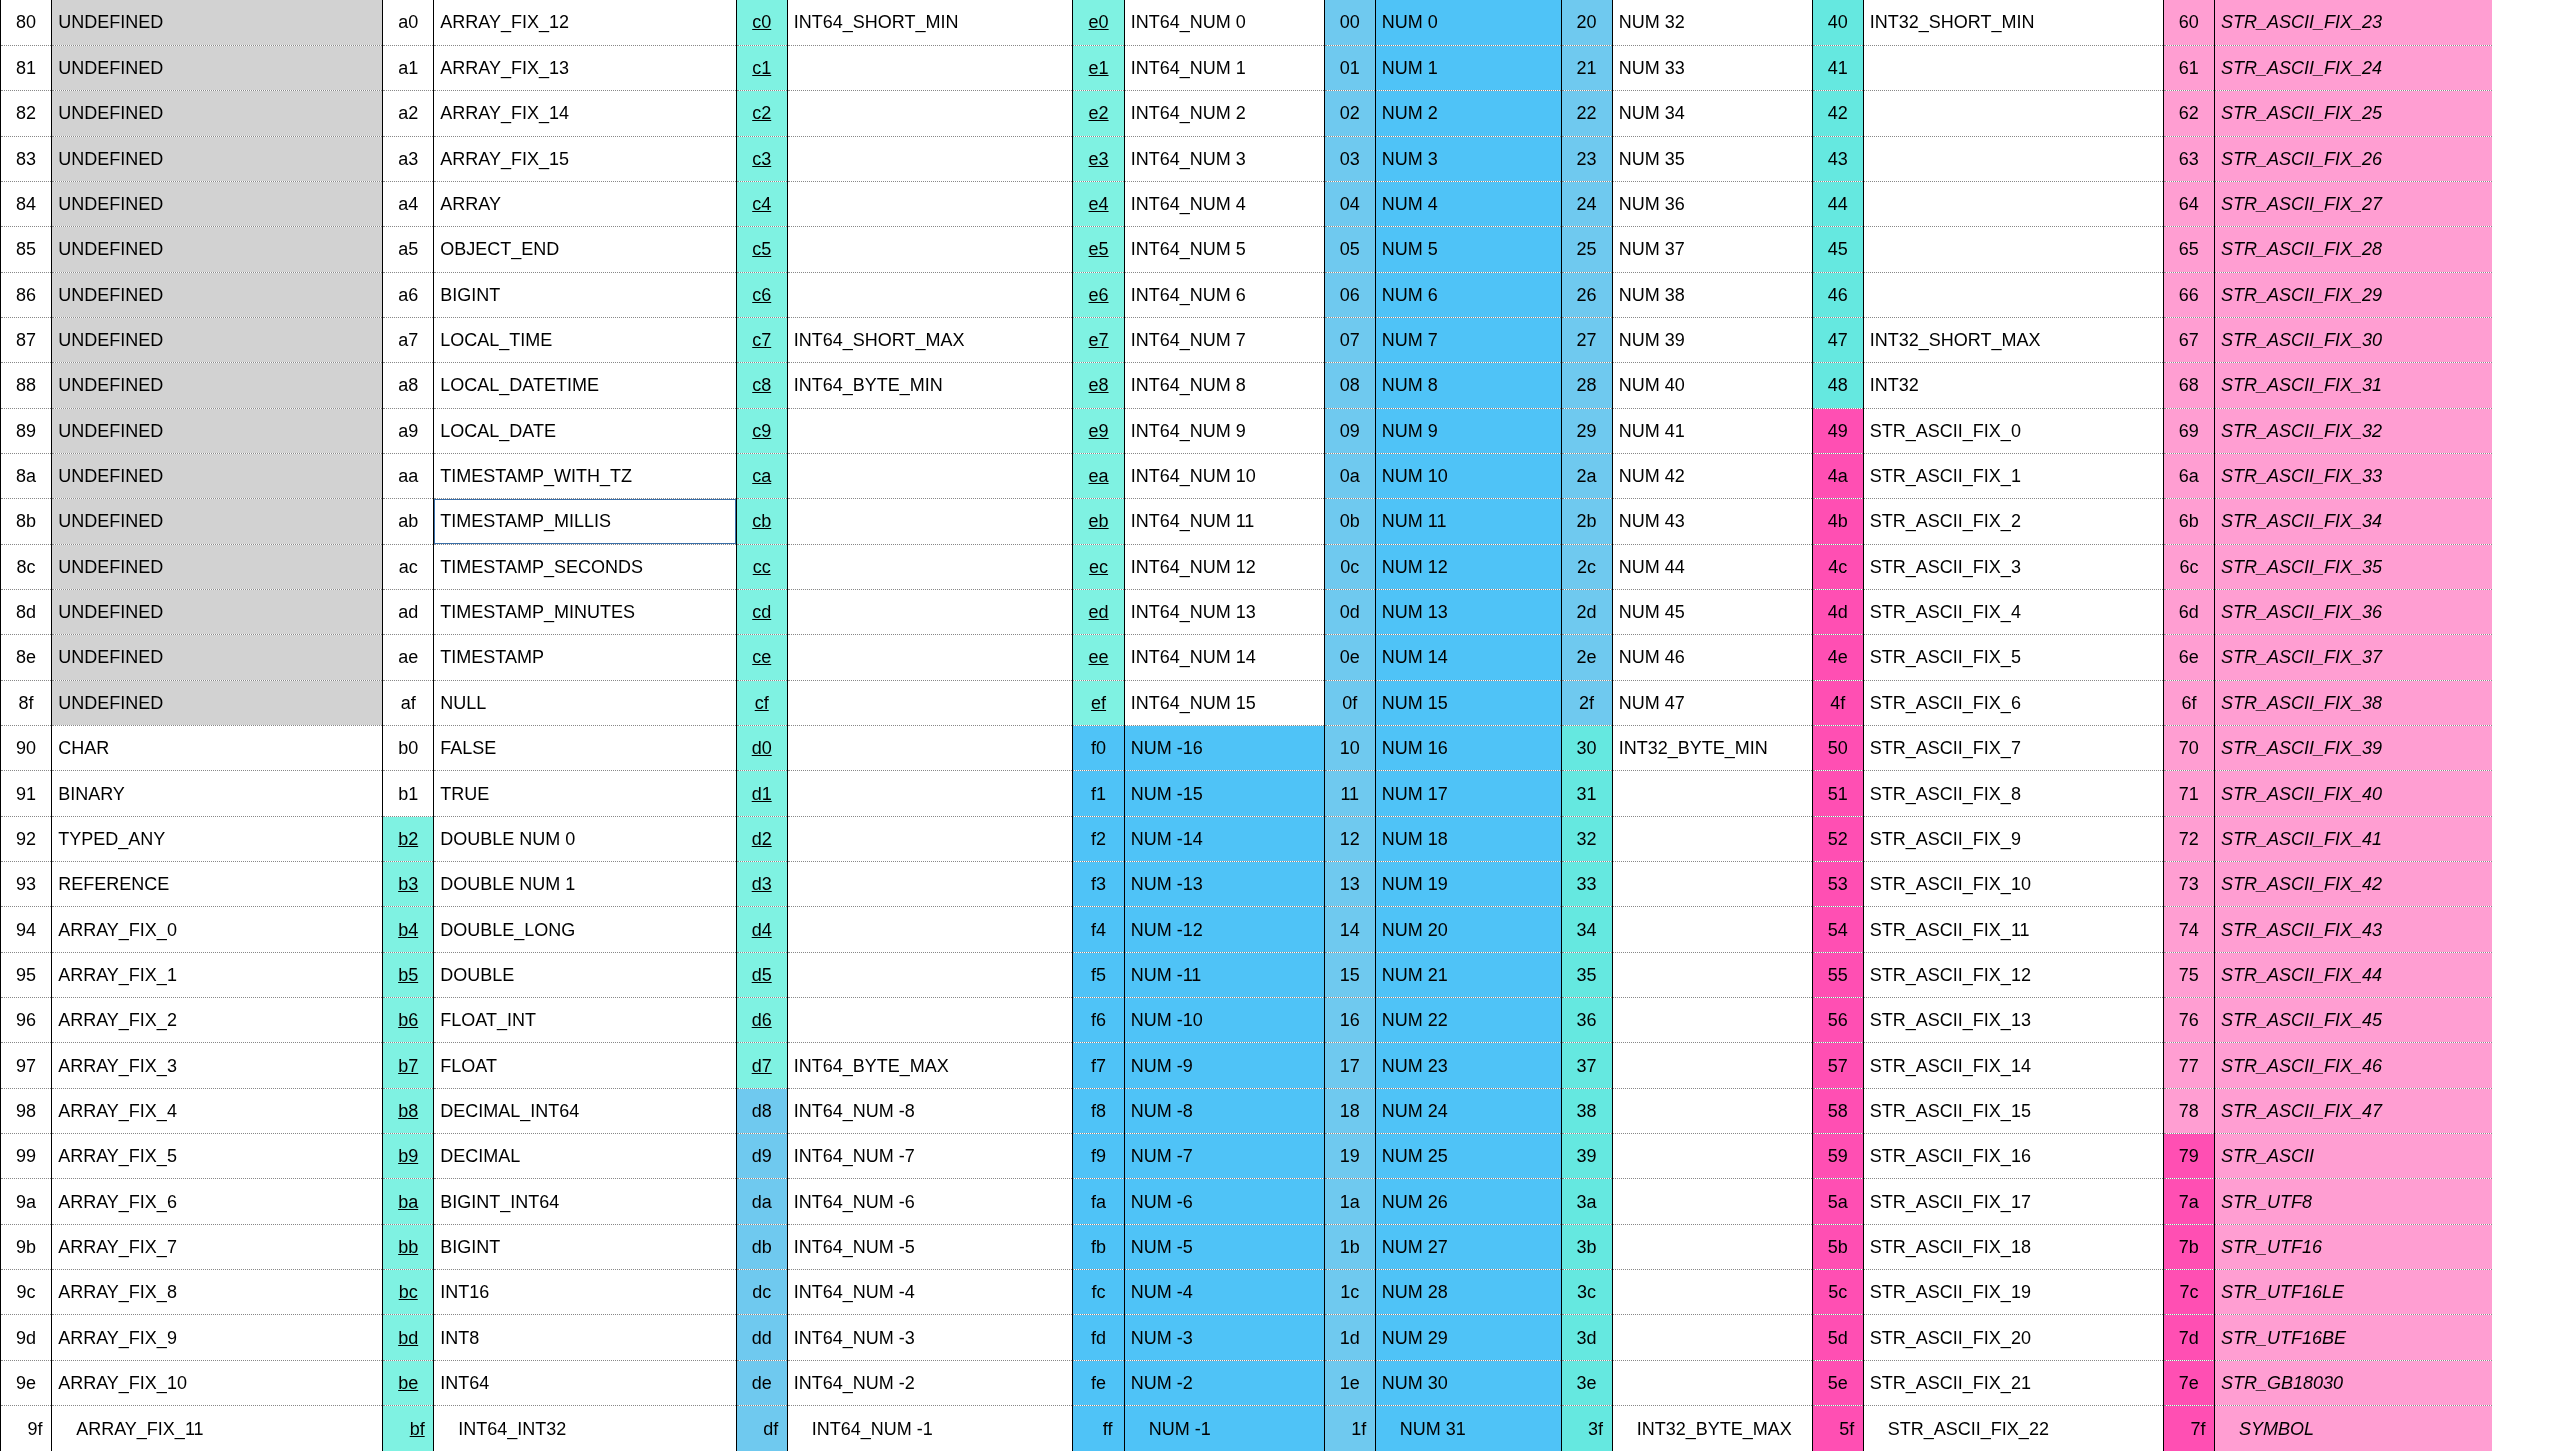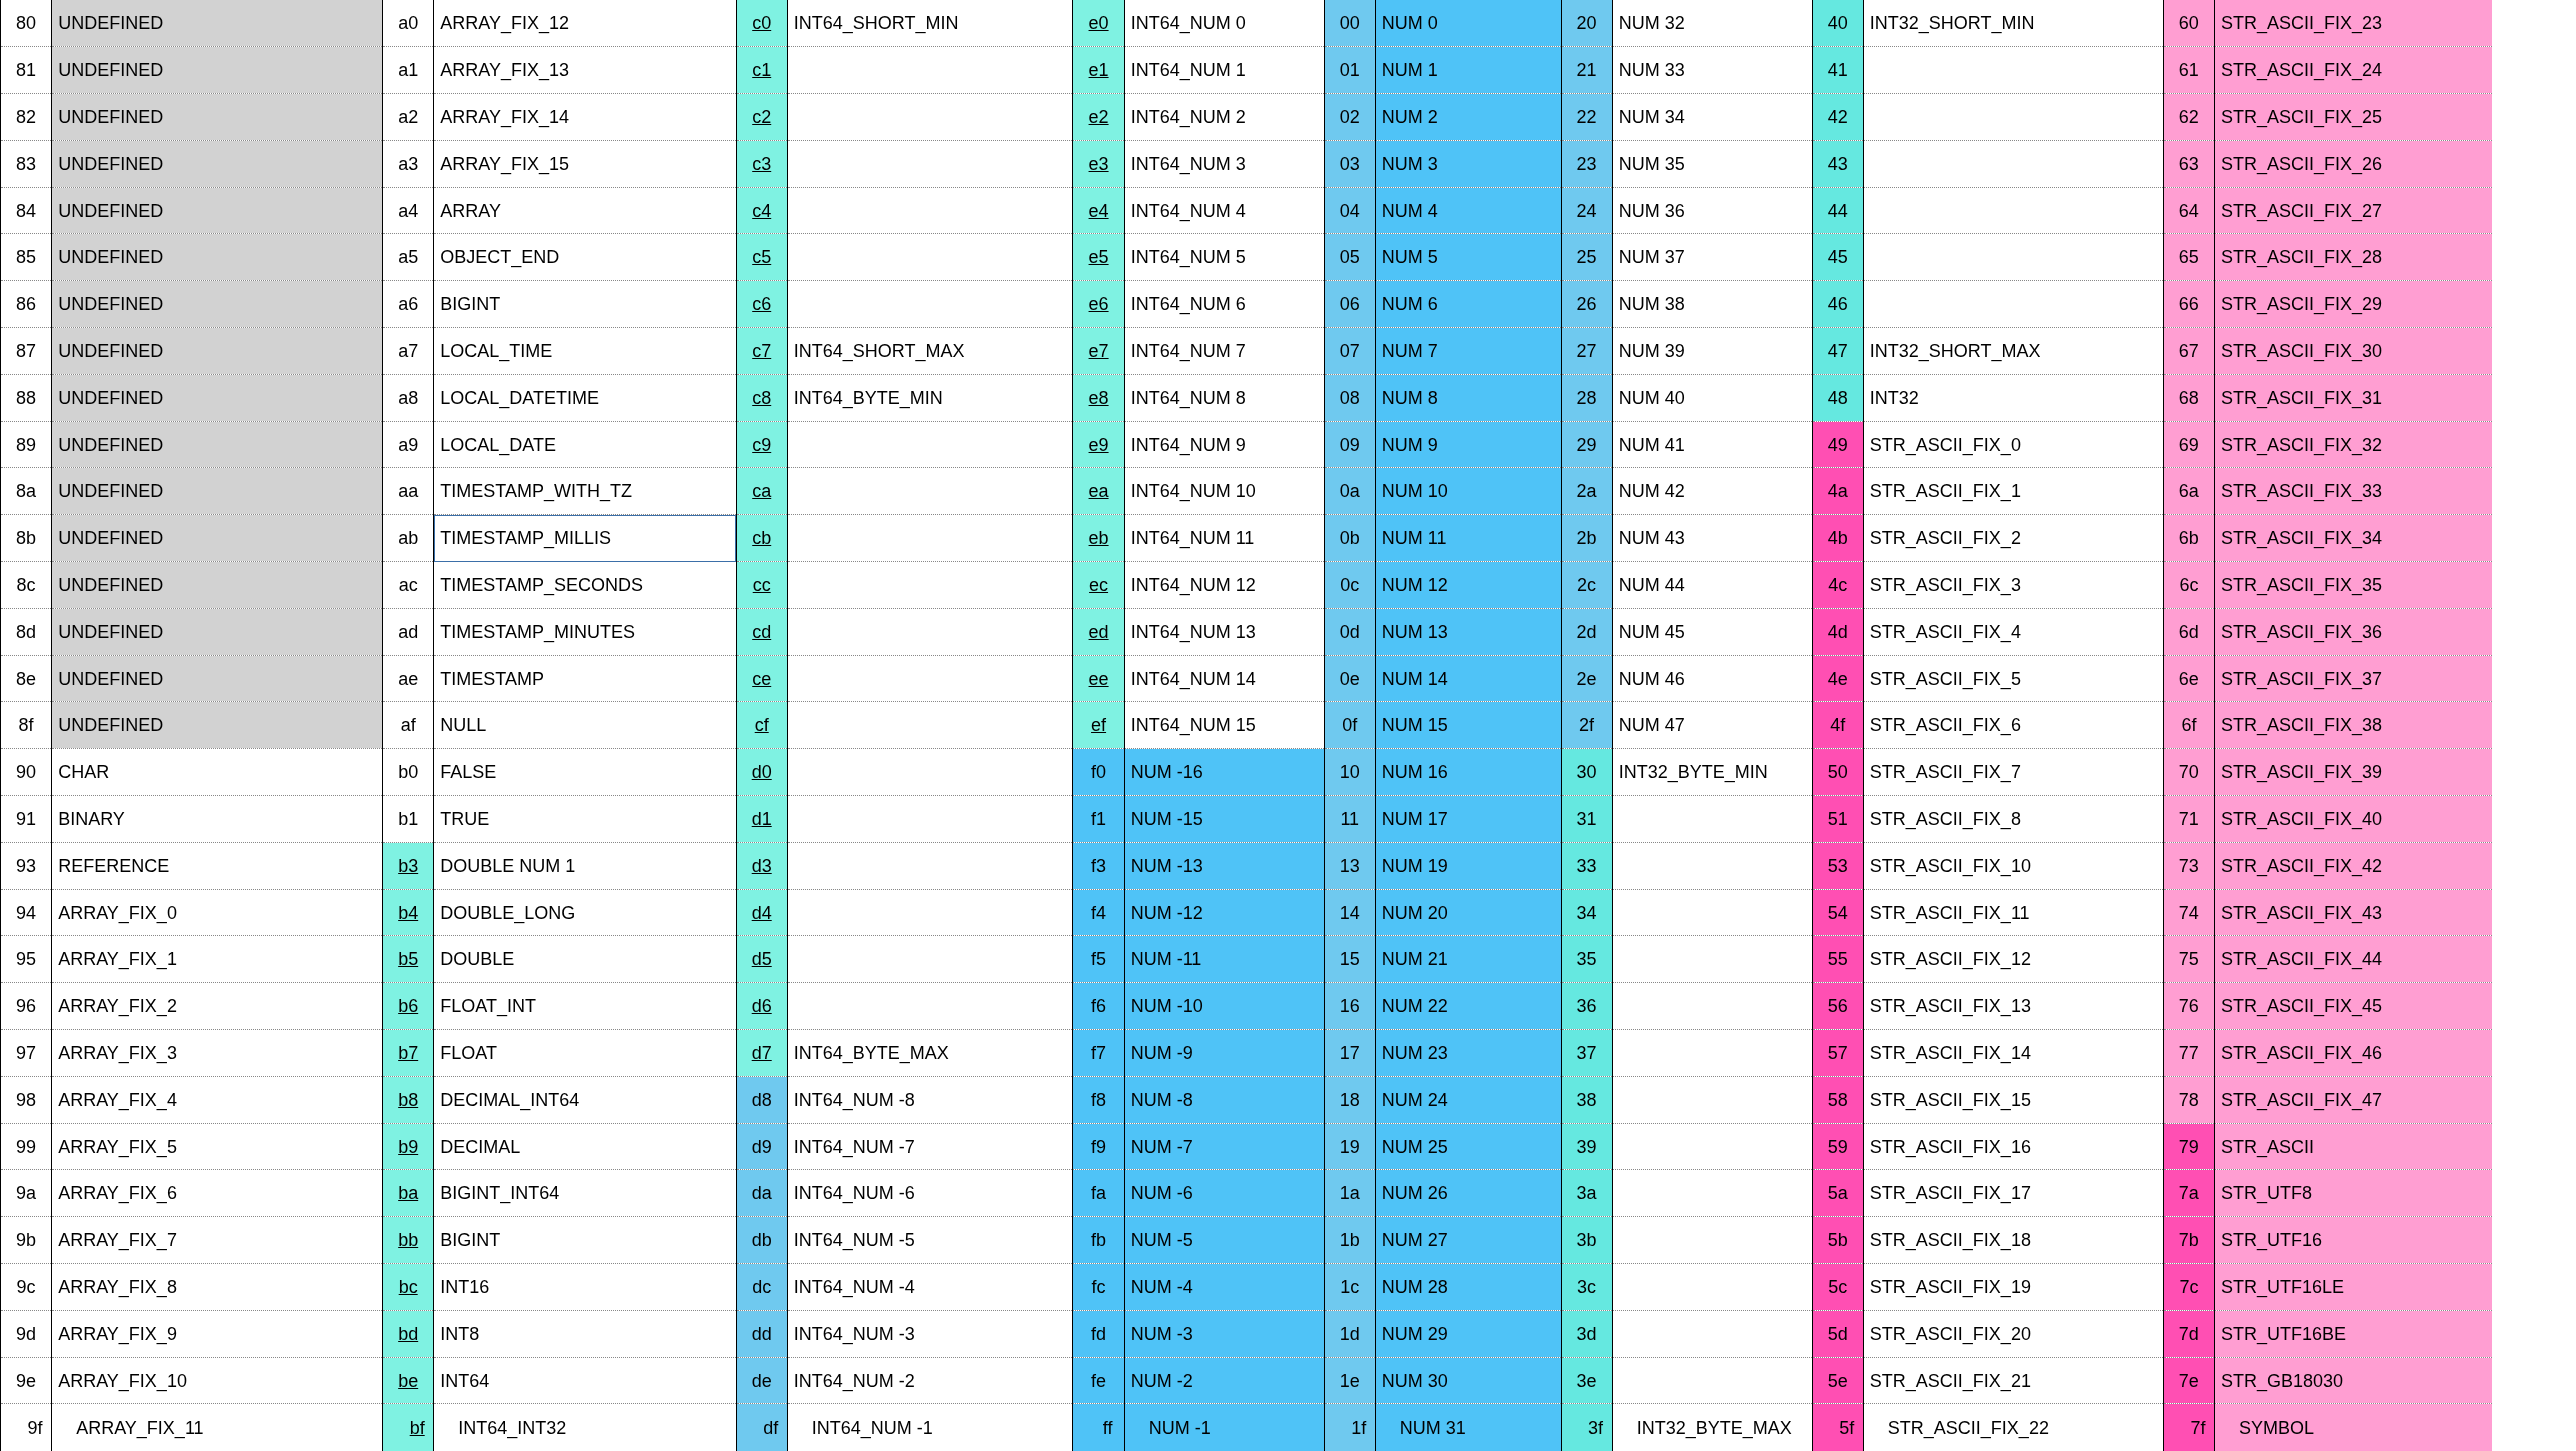--- a/index.html
+++ b/index.html
@@ -49,20 +49,21 @@
   }
   td.label {
     text-align: left;
   }
   td.pair-end {
     border-right: 1.2px solid #000000;
   }
   
   table.grid tr td:last-child {
     border-right: none;
+    font-style: italic;
   }
   
   .c-white   { background: #ffffff; }
   .c-grey    { background: #d2d2d2; }
   .c-cyan    { background: #7ff2e2; text-decoration: underline; }
   .c-lblue   { background: #6fc9ef; }
   .c-blue    { background: #4fc3f7; }
   .c-cyan2   { background: #65e8e0; }
   .c-pink    { background: #ff9ed2; }
   .c-pinkd   { background: #ff4fb3; }
@@ -413,20 +414,38 @@
           <td class="code c-blue">f1</td>
           <td class="label pair-end c-blue">NUM -15</td>
           <td class="code c-lblue">11</td>
           <td class="label pair-end c-blue">NUM 17</td>
           <td class="code c-cyan2">31</td>
           <td class="label pair-end c-white"></td>
           <td class="code c-pinkd">51</td>
           <td class="label pair-end c-white">STR_ASCII_FIX_8</td>
           <td class="code c-pink">71</td>
           <td class="label pair-end c-pink">STR_ASCII_FIX_40</td>
+        </tr>
+        <tr>
+          <td class="code c-white">92</td>
+          <td class="label pair-end c-white">TYPED_ANY</td>
+          <td class="code c-cyan">b2</td>
+          <td class="label pair-end c-white">DOUBLE NUM 0</td>
+          <td class="code c-cyan">d2</td>
+          <td class="label pair-end c-white"></td>
+          <td class="code c-blue">f2</td>
+          <td class="label pair-end c-blue">NUM -14</td>
+          <td class="code c-lblue">12</td>
+          <td class="label pair-end c-blue">NUM 18</td>
+          <td class="code c-cyan2">32</td>
+          <td class="label pair-end c-white"></td>
+          <td class="code c-pinkd">52</td>
+          <td class="label pair-end c-white">STR_ASCII_FIX_9</td>
+          <td class="code c-pink">72</td>
+          <td class="label pair-end c-pink">STR_ASCII_FIX_41</td>
         </tr>
         <tr>
           <td class="code c-white">93</td>
           <td class="label pair-end c-white">REFERENCE</td>
           <td class="code c-cyan">b3</td>
           <td class="label pair-end c-white">DOUBLE NUM 1</td>
           <td class="code c-cyan">d3</td>
           <td class="label pair-end c-white"></td>
           <td class="code c-blue">f3</td>
           <td class="label pair-end c-blue">NUM -13</td>

